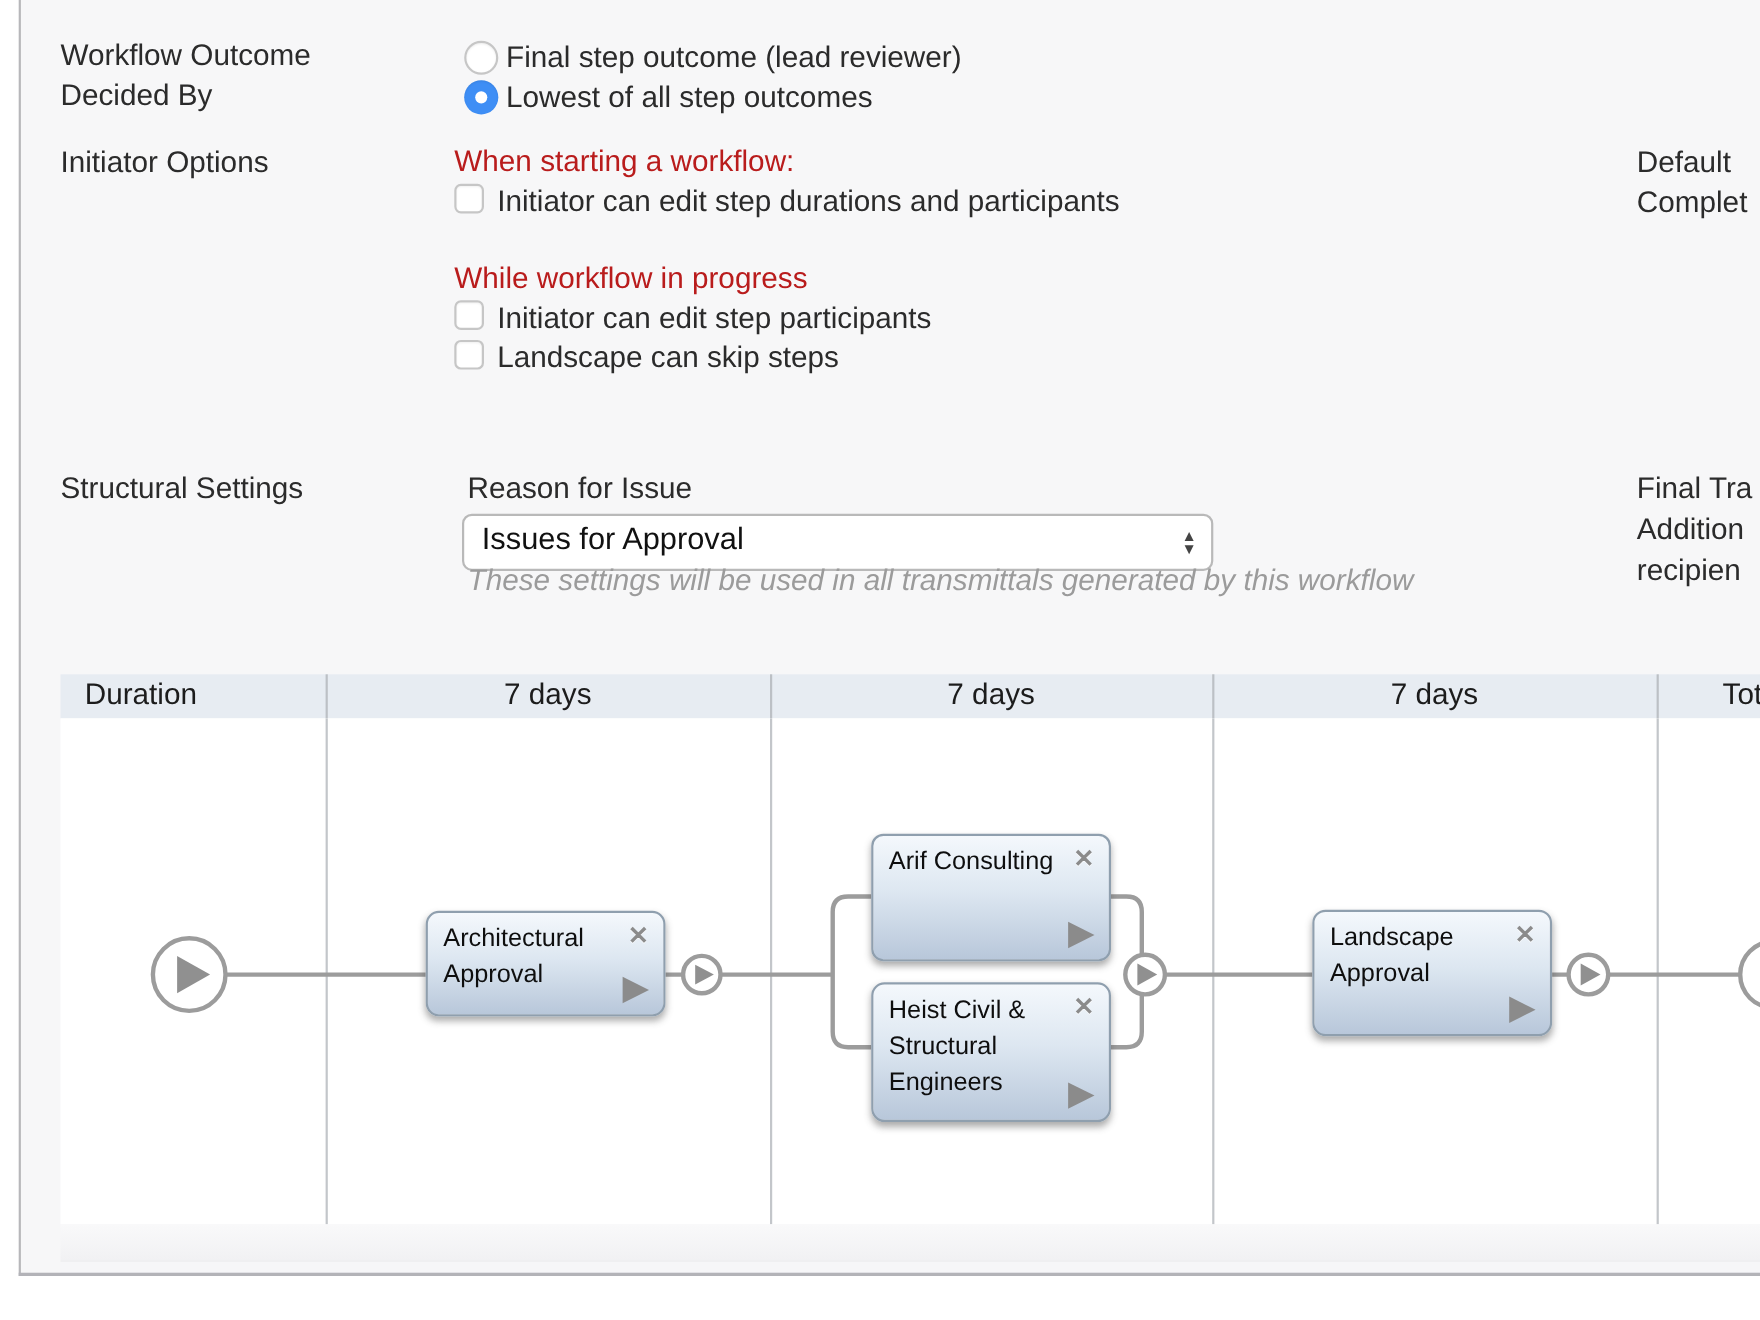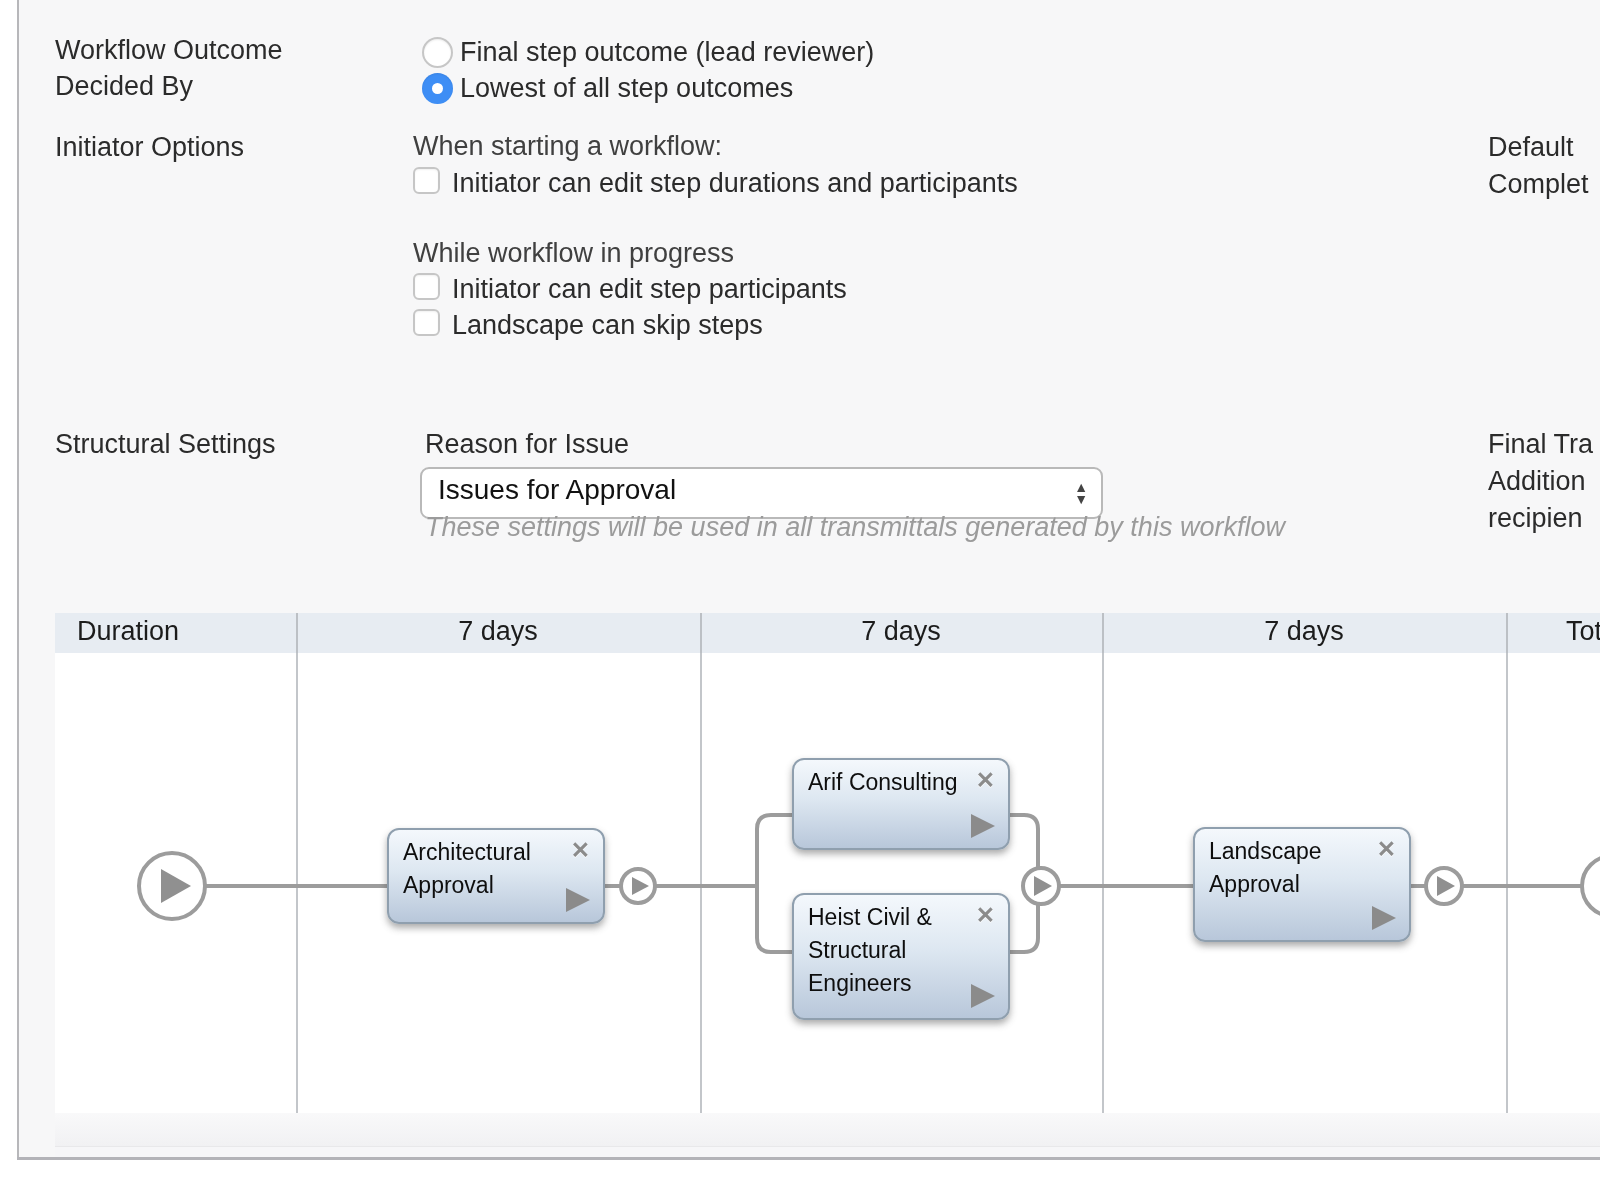--- a/index.html
+++ b/index.html
@@ -3,21 +3,21 @@
 <meta charset="utf-8">
 <style>
   html,body { margin:0; padding:0; }
   body { font-family:"Liberation Sans", sans-serif; background:#fff; }
   #page { position:relative; width:1600px; height:1200px; overflow:hidden; background:#fff;padding-left:16px; }
   .content-bg { position:absolute; left:19px; top:0; width:1581px; height:1157px; background:#f7f7f8; }
   .left-border { position:absolute; left:17px; top:0; width:2px; height:1160px; background:#b7b7ba; }
   .bottom-border { position:absolute; left:17px; top:1157px; width:1583px; height:3px; background:#b3b3b8; }
 
   .txt { position:absolute; font-size:27px; line-height:34px; color:#2b2b2b; white-space:nowrap; }
-  .group-heading { color:#404040; }
+  .group-heading { color:#b91c1c; }
 
   .radio { position:absolute; width:31px; height:31px; border-radius:50%; background:#fff;
            border:2px solid #c6c6c6; box-sizing:border-box; box-shadow:inset 0 1px 2px rgba(0,0,0,.08); }
   .radio.selected { background:#3e8ef5; border:none; display:flex; align-items:center; justify-content:center; }
   .radio.selected .dot { width:11px; height:11px; border-radius:50%; background:#fff; }
 
   .checkbox { position:absolute; width:27px; height:27px; border-radius:6px; background:#fff;
               border:2px solid #c6c6c6; box-sizing:border-box; box-shadow:inset 0 1px 2px rgba(0,0,0,.06); }
 
   .select-box { position:absolute; left:420px; top:467px; width:683px; height:52px; background:#fff;
@@ -142,21 +142,21 @@
       <circle cx="1557" cy="233" r="30" fill="#fff" stroke="#9c9c9c" stroke-width="4"></circle>
       <polygon points="1547,218 1547,248 1574,233" fill="#909090"></polygon>
     </svg>
 
     <div class="step-box" style="left:332px; top:175px; height:96px;">
       <div class="name">Architectural Approval</div>
       <div class="close">✕</div>
       <div class="play"></div>
     </div>
 
-    <div class="step-box" style="left:737px; top:105px; height:92px;">
+    <div class="step-box" style="left:737px; top:105px; height:116px;border-radius:11px;">
       <div class="name">Arif Consulting</div>
       <div class="close">✕</div>
       <div class="play"></div>
     </div>
 
     <div class="step-box" style="left:737px; top:240px; height:127px;">
       <div class="name">Heist Civil &amp; Structural Engineers</div>
       <div class="close">✕</div>
       <div class="play"></div>
     </div>

